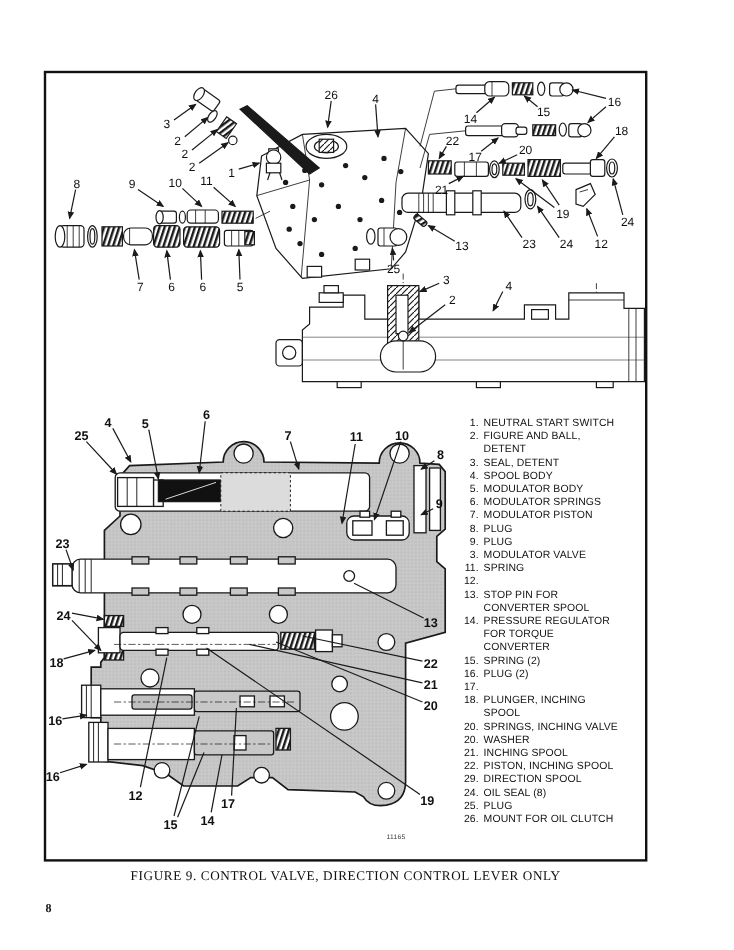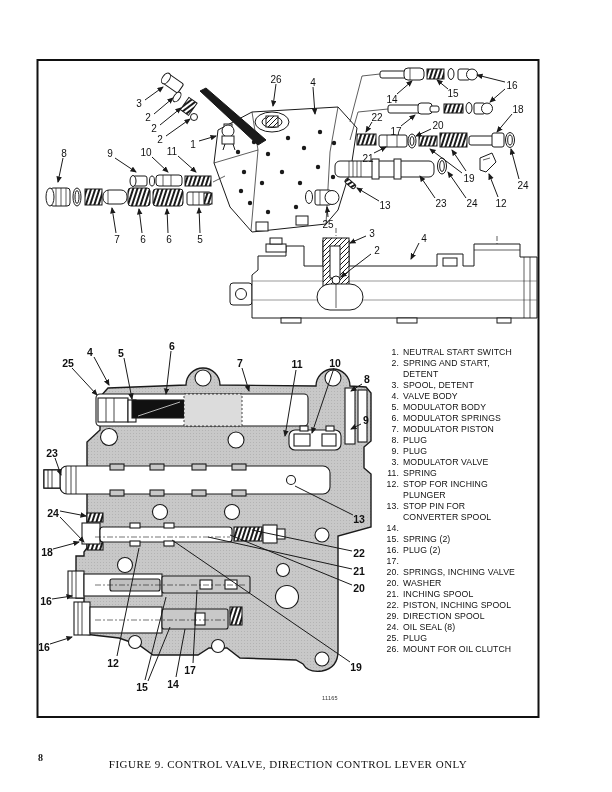--- a/index.html
+++ b/index.html
@@ -9,21 +9,21 @@
   .leader{stroke:#1a1a1a;stroke-width:1;fill:none;}
   .co-reg{font-family:"Liberation Sans",sans-serif;font-size:10px;font-weight:400;
           text-anchor:middle;fill:#111;}
   .co-bold{font-family:"Liberation Sans",sans-serif;font-size:10.5px;font-weight:700;
            text-anchor:middle;fill:#111;}
   #parts-list{position:absolute;left:384px;top:347px;width:152px;
               font-size:8.7px;line-height:11px;font-weight:400;letter-spacing:.1px;}
   .pl-row{display:flex;align-items:flex-start;}
   .pl-num{width:15px;text-align:right;flex:0 0 15px;}
   .pl-name{padding-left:4px;white-space:pre-line;}
-  #caption{position:absolute;left:37px;top:758px;width:502px;text-align:center;
+  #caption{position:absolute;left:37px;top:724px;width:502px;text-align:center;
            font-family:"Liberation Serif",serif;font-size:11px;letter-spacing:.5px;}
   #pagenum{position:absolute;left:38px;top:752px;font-family:"Liberation Serif",serif;
            font-size:10px;font-weight:700;}
   #illnum{position:absolute;left:322px;top:695px;font-size:5.5px;color:#333;letter-spacing:.3px;}
 </style>
 </head>
 <body>
 
 <div id="page">
 
@@ -396,30 +396,30 @@
       </g>
 </svg>
 
 <div id="parts-list">
       <div class="pl-row">
         <span class="pl-num">1.</span>
         <span class="pl-name">NEUTRAL START SWITCH</span>
       </div>
       <div class="pl-row">
         <span class="pl-num">2.</span>
-        <span class="pl-name">SPRING AND START,
+        <span class="pl-name">FIGURE AND BALL,
 DETENT</span>
       </div>
       <div class="pl-row">
         <span class="pl-num">3.</span>
-        <span class="pl-name">SPOOL, DETENT</span>
+        <span class="pl-name">SEAL, DETENT</span>
       </div>
       <div class="pl-row">
         <span class="pl-num">4.</span>
-        <span class="pl-name">VALVE BODY</span>
+        <span class="pl-name">SPOOL BODY</span>
       </div>
       <div class="pl-row">
         <span class="pl-num">5.</span>
         <span class="pl-name">MODULATOR BODY</span>
       </div>
       <div class="pl-row">
         <span class="pl-num">6.</span>
         <span class="pl-name">MODULATOR SPRINGS</span>
       </div>
       <div class="pl-row">
@@ -437,43 +437,49 @@
       <div class="pl-row">
         <span class="pl-num">3.</span>
         <span class="pl-name">MODULATOR VALVE</span>
       </div>
       <div class="pl-row">
         <span class="pl-num">11.</span>
         <span class="pl-name">SPRING</span>
       </div>
       <div class="pl-row">
         <span class="pl-num">12.</span>
-        <span class="pl-name">STOP FOR INCHING
-PLUNGER</span>
       </div>
       <div class="pl-row">
         <span class="pl-num">13.</span>
         <span class="pl-name">STOP PIN FOR
 CONVERTER SPOOL</span>
       </div>
       <div class="pl-row">
         <span class="pl-num">14.</span>
+        <span class="pl-name">PRESSURE REGULATOR
+FOR TORQUE
+CONVERTER</span>
       </div>
       <div class="pl-row">
         <span class="pl-num">15.</span>
         <span class="pl-name">SPRING (2)</span>
       </div>
       <div class="pl-row">
         <span class="pl-num">16.</span>
         <span class="pl-name">PLUG (2)</span>
       </div>
       <div class="pl-row">
         <span class="pl-num">17.</span>
       </div>
       <div class="pl-row">
+        <span class="pl-num">18.</span>
+        <span class="pl-name">PLUNGER, INCHING
+SPOOL</span>
+      </div>
+      <div class="pl-row">
         <span class="pl-num">20.</span>
         <span class="pl-name">SPRINGS, INCHING VALVE</span>
       </div>
       <div class="pl-row">
         <span class="pl-num">20.</span>
         <span class="pl-name">WASHER</span>
       </div>
       <div class="pl-row">
         <span class="pl-num">21.</span>
         <span class="pl-name">INCHING SPOOL</span>

